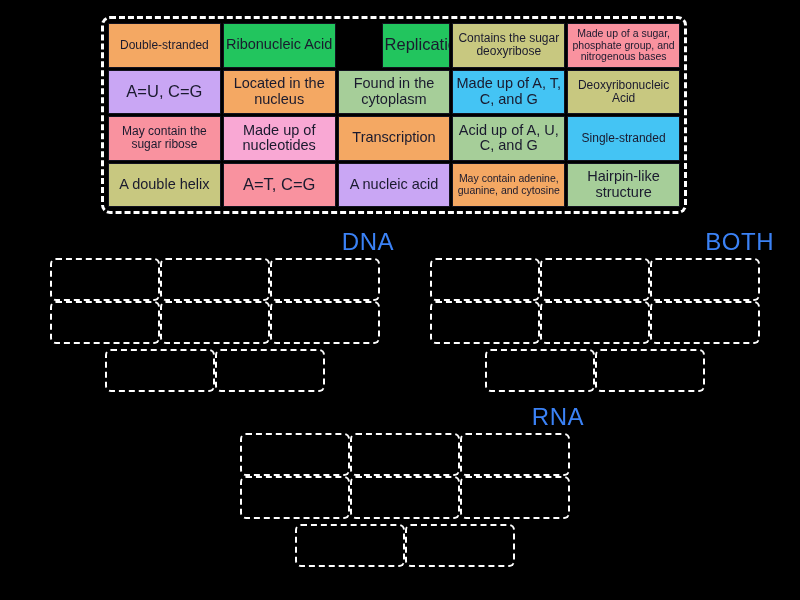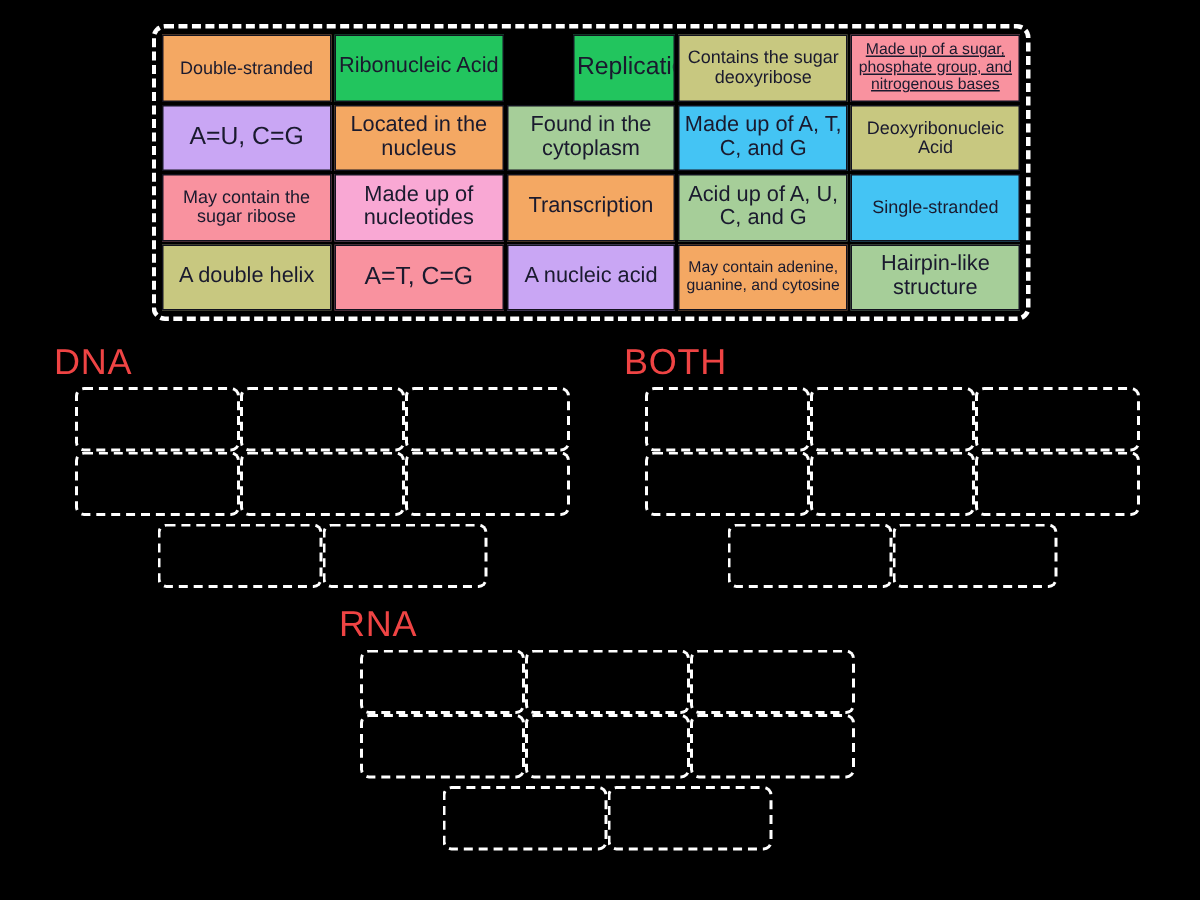--- a/index.html
+++ b/index.html
@@ -57,22 +57,22 @@
   .fs-lg  { font-size: 16.5px; }
   .fs-md  { font-size: 14.5px; }
   .fs-sm  { font-size: 12px; }
   .fs-xs  { font-size: 10.5px; }
 
   
   .zone {
     position: absolute;
   }
   .zone-label {
-    text-align: left;
-    color: #ef4444;
+    text-align: right;
+    color: #3b82f6;
     font-size: 24px;
     line-height: 28px;
     letter-spacing: 0.5px;
     height: 30px;
     user-select: none;
   }
   .slot-rows {
     display: flex;
     flex-direction: column;
     align-items: center;
@@ -105,21 +105,21 @@
       </div>
       <div class="tile fs-md" style="background: #22c55e;">
         <span class="tile-text">Ribonucleic Acid</span>
       </div>
       <div class="tile fs-lg" style="background: #22c55e; margin-left: 44px;">
         <span class="tile-text">Replication</span>
       </div>
       <div class="tile fs-sm" style="background: rgb(200, 200, 128);">
         <span class="tile-text">Contains the sugar deoxyribose</span>
       </div>
-      <div class="tile fs-xs" style="background: rgb(249, 146, 159); text-decoration: underline;">
+      <div class="tile fs-xs" style="background: rgb(249, 146, 159);">
         <span class="tile-text">Made up of a sugar, phosphate group, and nitrogenous bases</span>
       </div>
       <div class="tile fs-lg" style="background: rgb(201, 166, 244);">
         <span class="tile-text">A=U, C=G</span>
       </div>
       <div class="tile fs-md" style="background: rgb(244, 168, 99);">
         <span class="tile-text">Located in the nucleus</span>
       </div>
       <div class="tile fs-md" style="background: rgb(166, 206, 153);">
         <span class="tile-text">Found in the cytoplasm</span>

